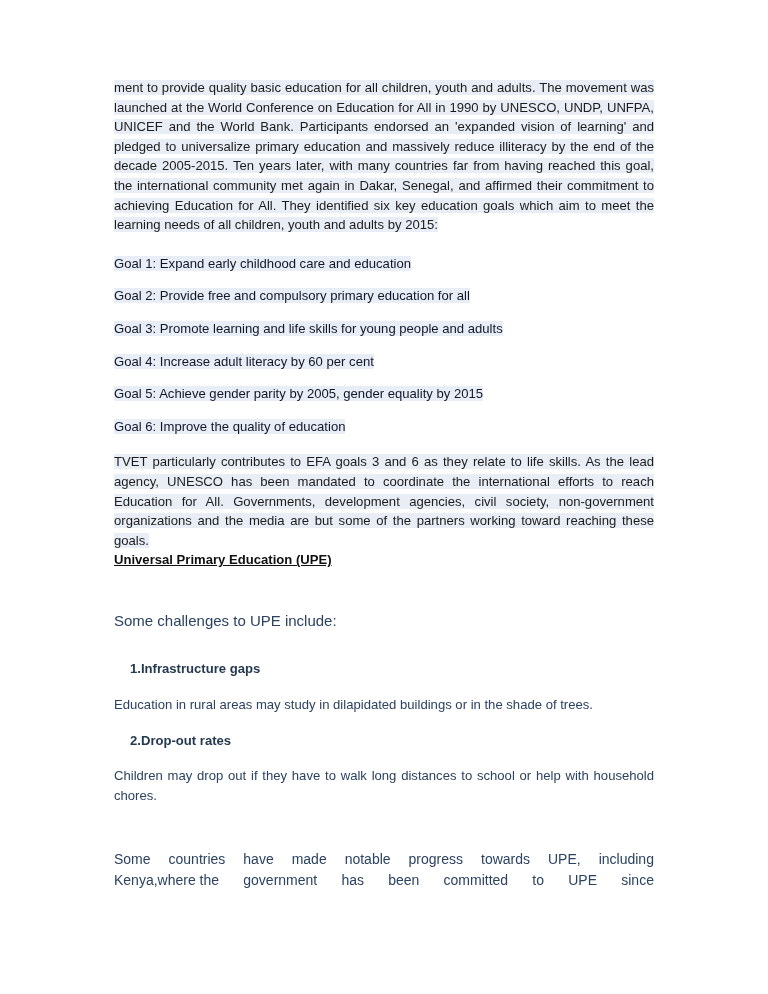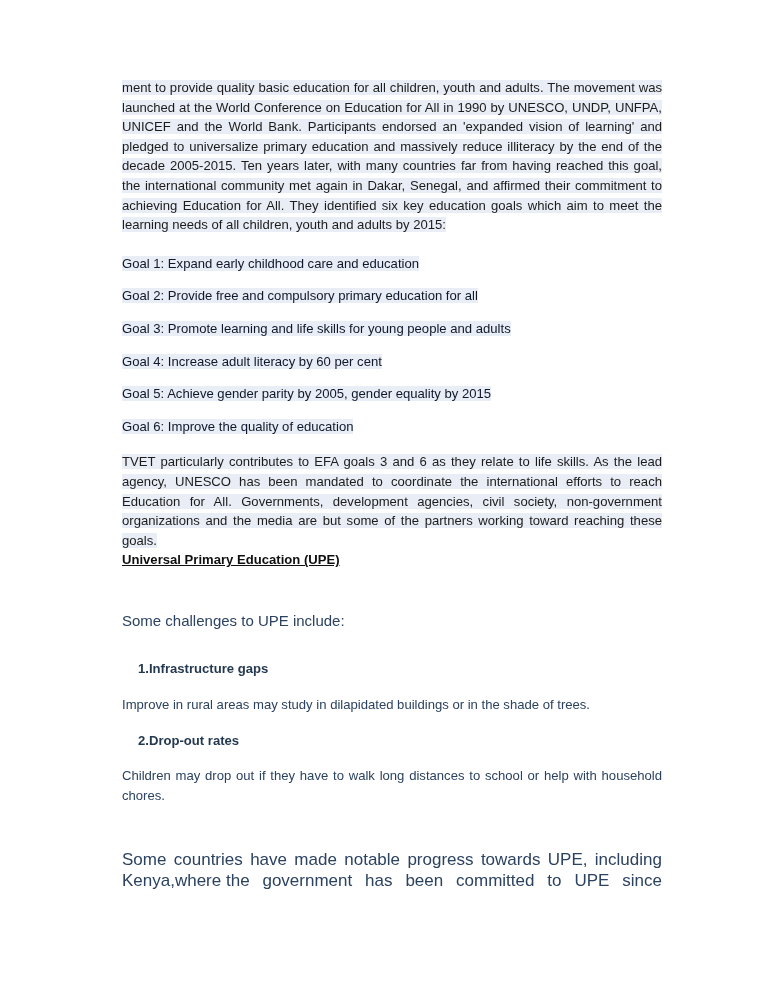--- a/index.html
+++ b/index.html
@@ -15,21 +15,21 @@
   }
   .page {
     position: relative;
     width: 768px;
     height: 994px;
     background: #ffffff;
     overflow: hidden;
   }
   .content {
     position: absolute;
-    left: 122px;
+    left: 114px;
     top: 78px;
     width: 540px;
   }
 
   
   p.para {
     margin: 0;
     font-size: 13.1px;
     line-height: 19.6px;
     text-align: justify;
@@ -100,21 +100,21 @@
     margin: 0;
     font-size: 15px;
     line-height: 19.6px;
     text-align: left;
     color: #2b4260;
   }
 
   
   p.tail {
     margin: 0;
-    font-size: 17px;
+    font-size: 14px;
     line-height: 21px;
     text-align: justify;
     color: #2b4260;
   }
   .tail-row {
     display: flex;
     width: 100%;
     justify-content: space-between;
     align-items: baseline;
   }
@@ -156,21 +156,21 @@
 
 
     <div class="gap-lg"></div>
     <div class="gap-xs"></div>
 
     <p class="plain-left">Some challenges to UPE include:</p>
 
     <div class="gap-sm"></div>
 
     <p class="challenge-title">1.Infrastructure gaps</p>
-    <p class="challenge-body">Improve in rural areas may study in dilapidated buildings or in the shade of trees.</p>
+    <p class="challenge-body">Education in rural areas may study in dilapidated buildings or in the shade of trees.</p>
 
     <p class="challenge-title">2.Drop-out rates</p>
     <p class="challenge-body">Children may drop out if they have to walk long distances to school or help with household chores.</p>
 
     <div class="gap-lg"></div>
     <div class="gap-lg"></div>
     <div class="gap-xs"></div>
 
     <div>
       <p class="tail">

